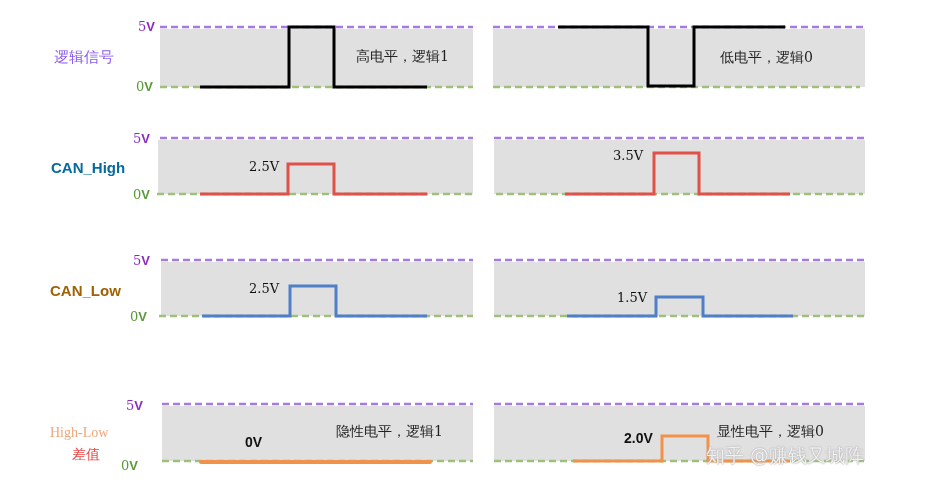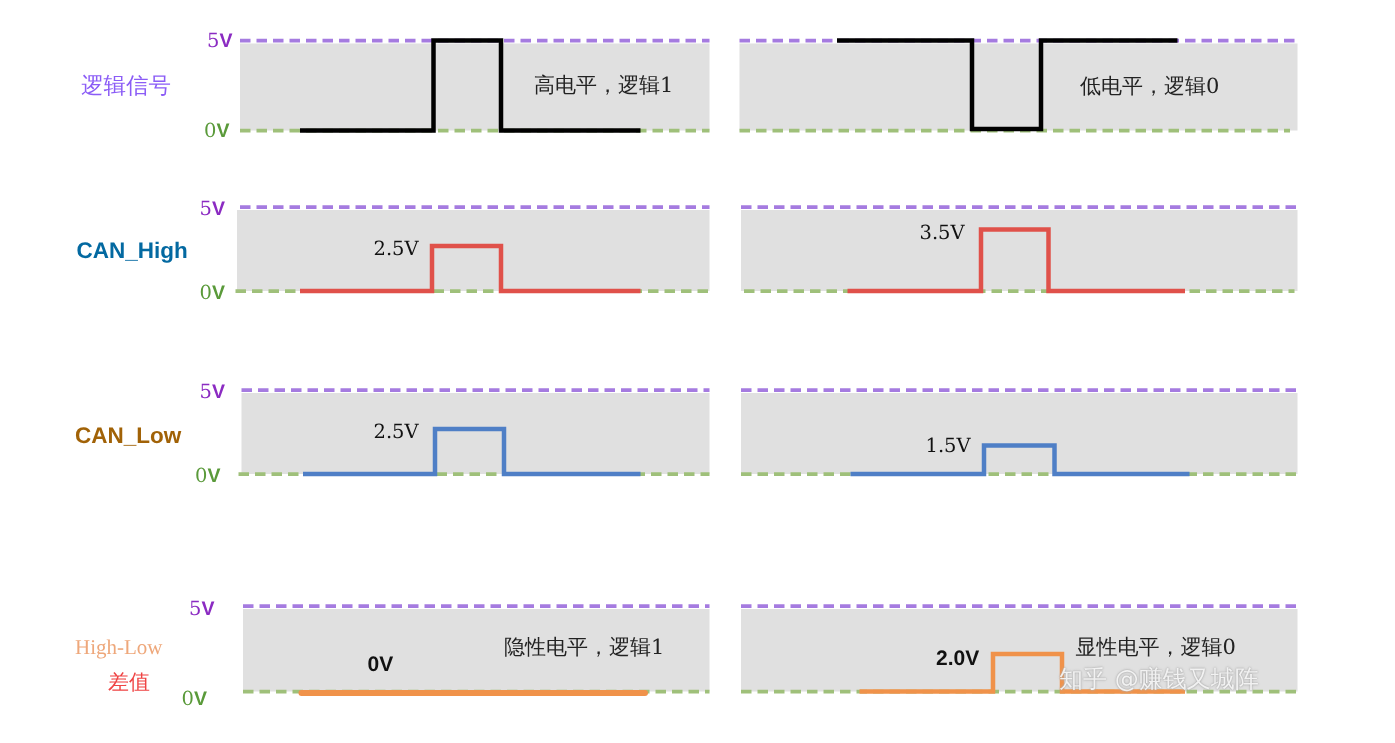--- a/index.html
+++ b/index.html
@@ -7,21 +7,21 @@
          font-family:"DejaVu Serif", serif; }
   svg { position:absolute; left:0; top:0; }
   .lbl { position:absolute; white-space:nowrap; }
   .row-label-cn { font-family:"DejaVu Serif", serif; font-size:15px; color:#8b5cf6; }
   .row-label-bold { font-family:"Liberation Sans", sans-serif; font-weight:bold; font-size:15px; }
   .axis { font-family:"DejaVu Serif", serif; font-size:13px; }
   .axis b { font-family:"Liberation Sans", sans-serif; }
   .note { font-family:"DejaVu Serif", serif; font-size:14px; color:#222; }
   .val { font-family:"DejaVu Serif", serif; font-size:13px; color:#111; }
   .val-sans { font-family:"Liberation Sans", sans-serif; font-weight:bold; font-size:14px; color:#111; }
-  .watermark { font-family:"DejaVu Sans", sans-serif; font-size:16px; color:rgba(255,255,255,0.85);
+  .watermark { font-family:"DejaVu Sans", sans-serif; font-size:19px; color:rgba(255,255,255,0.85);
                text-shadow:0 0 1px #999, 0 0 2px #bbb; }
 </style>
 </head>
 <body>
 
 <svg width="930" height="495">
 
   <g>
     <rect x="160" y="29" width="313" height="58" fill="#e0e0e0"></rect>
     <rect x="493" y="29" width="372" height="58" fill="#e0e0e0"></rect>

